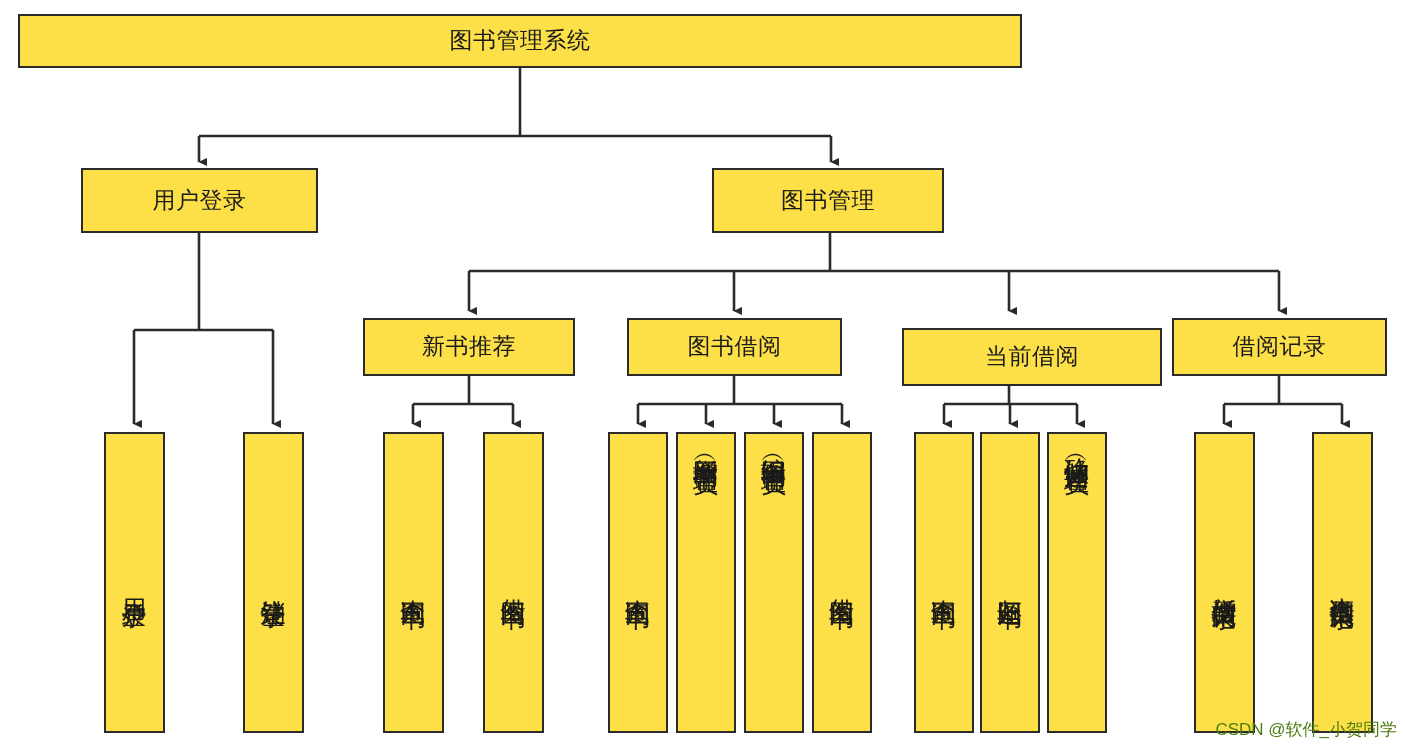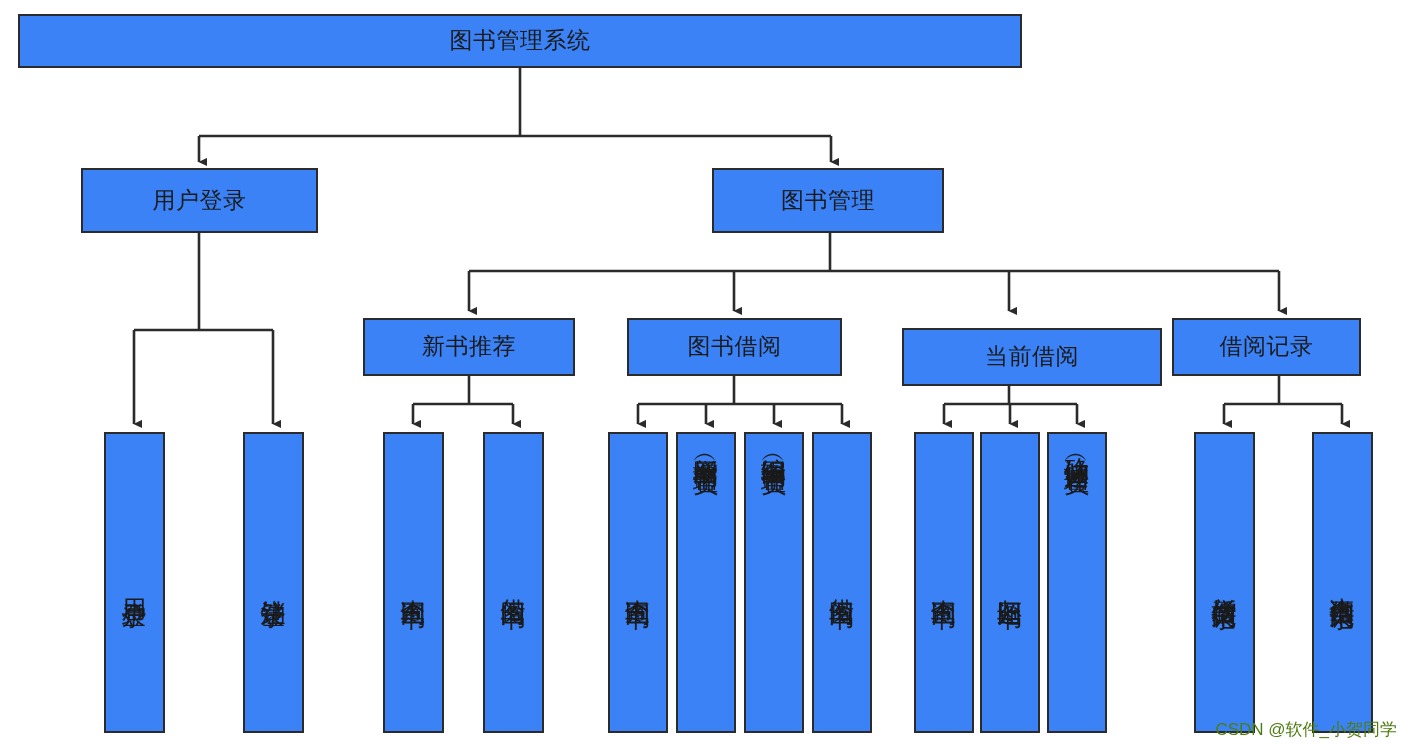--- a/index.html
+++ b/index.html
@@ -22,21 +22,21 @@
   svg.connectors {
     position: absolute;
     left: 0;
     top: 0;
     width: 1405px;
     height: 747px;
   }
   .node {
     position: absolute;
     box-sizing: border-box;
-    background: #3b82f6;
+    background: #fde047;
     border: 2px solid #2b2b2b;
     display: flex;
     align-items: center;
     justify-content: center;
     z-index: 2;
   }
   .node .label {
     color: #1a1a1a;
     text-align: center;
     line-height: 1.12;
@@ -142,21 +142,21 @@
 
   <div class="node horizontal" style="left:363px; top:318px; width:212px; height:58px;align-items:center;">
     <span class="label">新书推荐</span>
   </div>
   <div class="node horizontal" style="left:627px; top:318px; width:215px; height:58px;">
     <span class="label">图书借阅</span>
   </div>
   <div class="node horizontal" style="left:902px; top:328px; width:260px; height:58px;">
     <span class="label">当前借阅</span>
   </div>
-  <div class="node horizontal" style="left:1172px; top:318px; width:189px; height:58px;">
+  <div class="node horizontal" style="left:1172px; top:318px; width:215px; height:58px;">
     <span class="label">借阅记录</span>
   </div>
 
   <div class="node vertical centered" style="left:104px; top:432px; width:61px; height:301px;">
     <span class="label">用户登录</span>
   </div>
   <div class="node vertical centered" style="left:243px; top:432px; width:61px; height:301px;">
     <span class="label">注销登录</span>
   </div>
 

